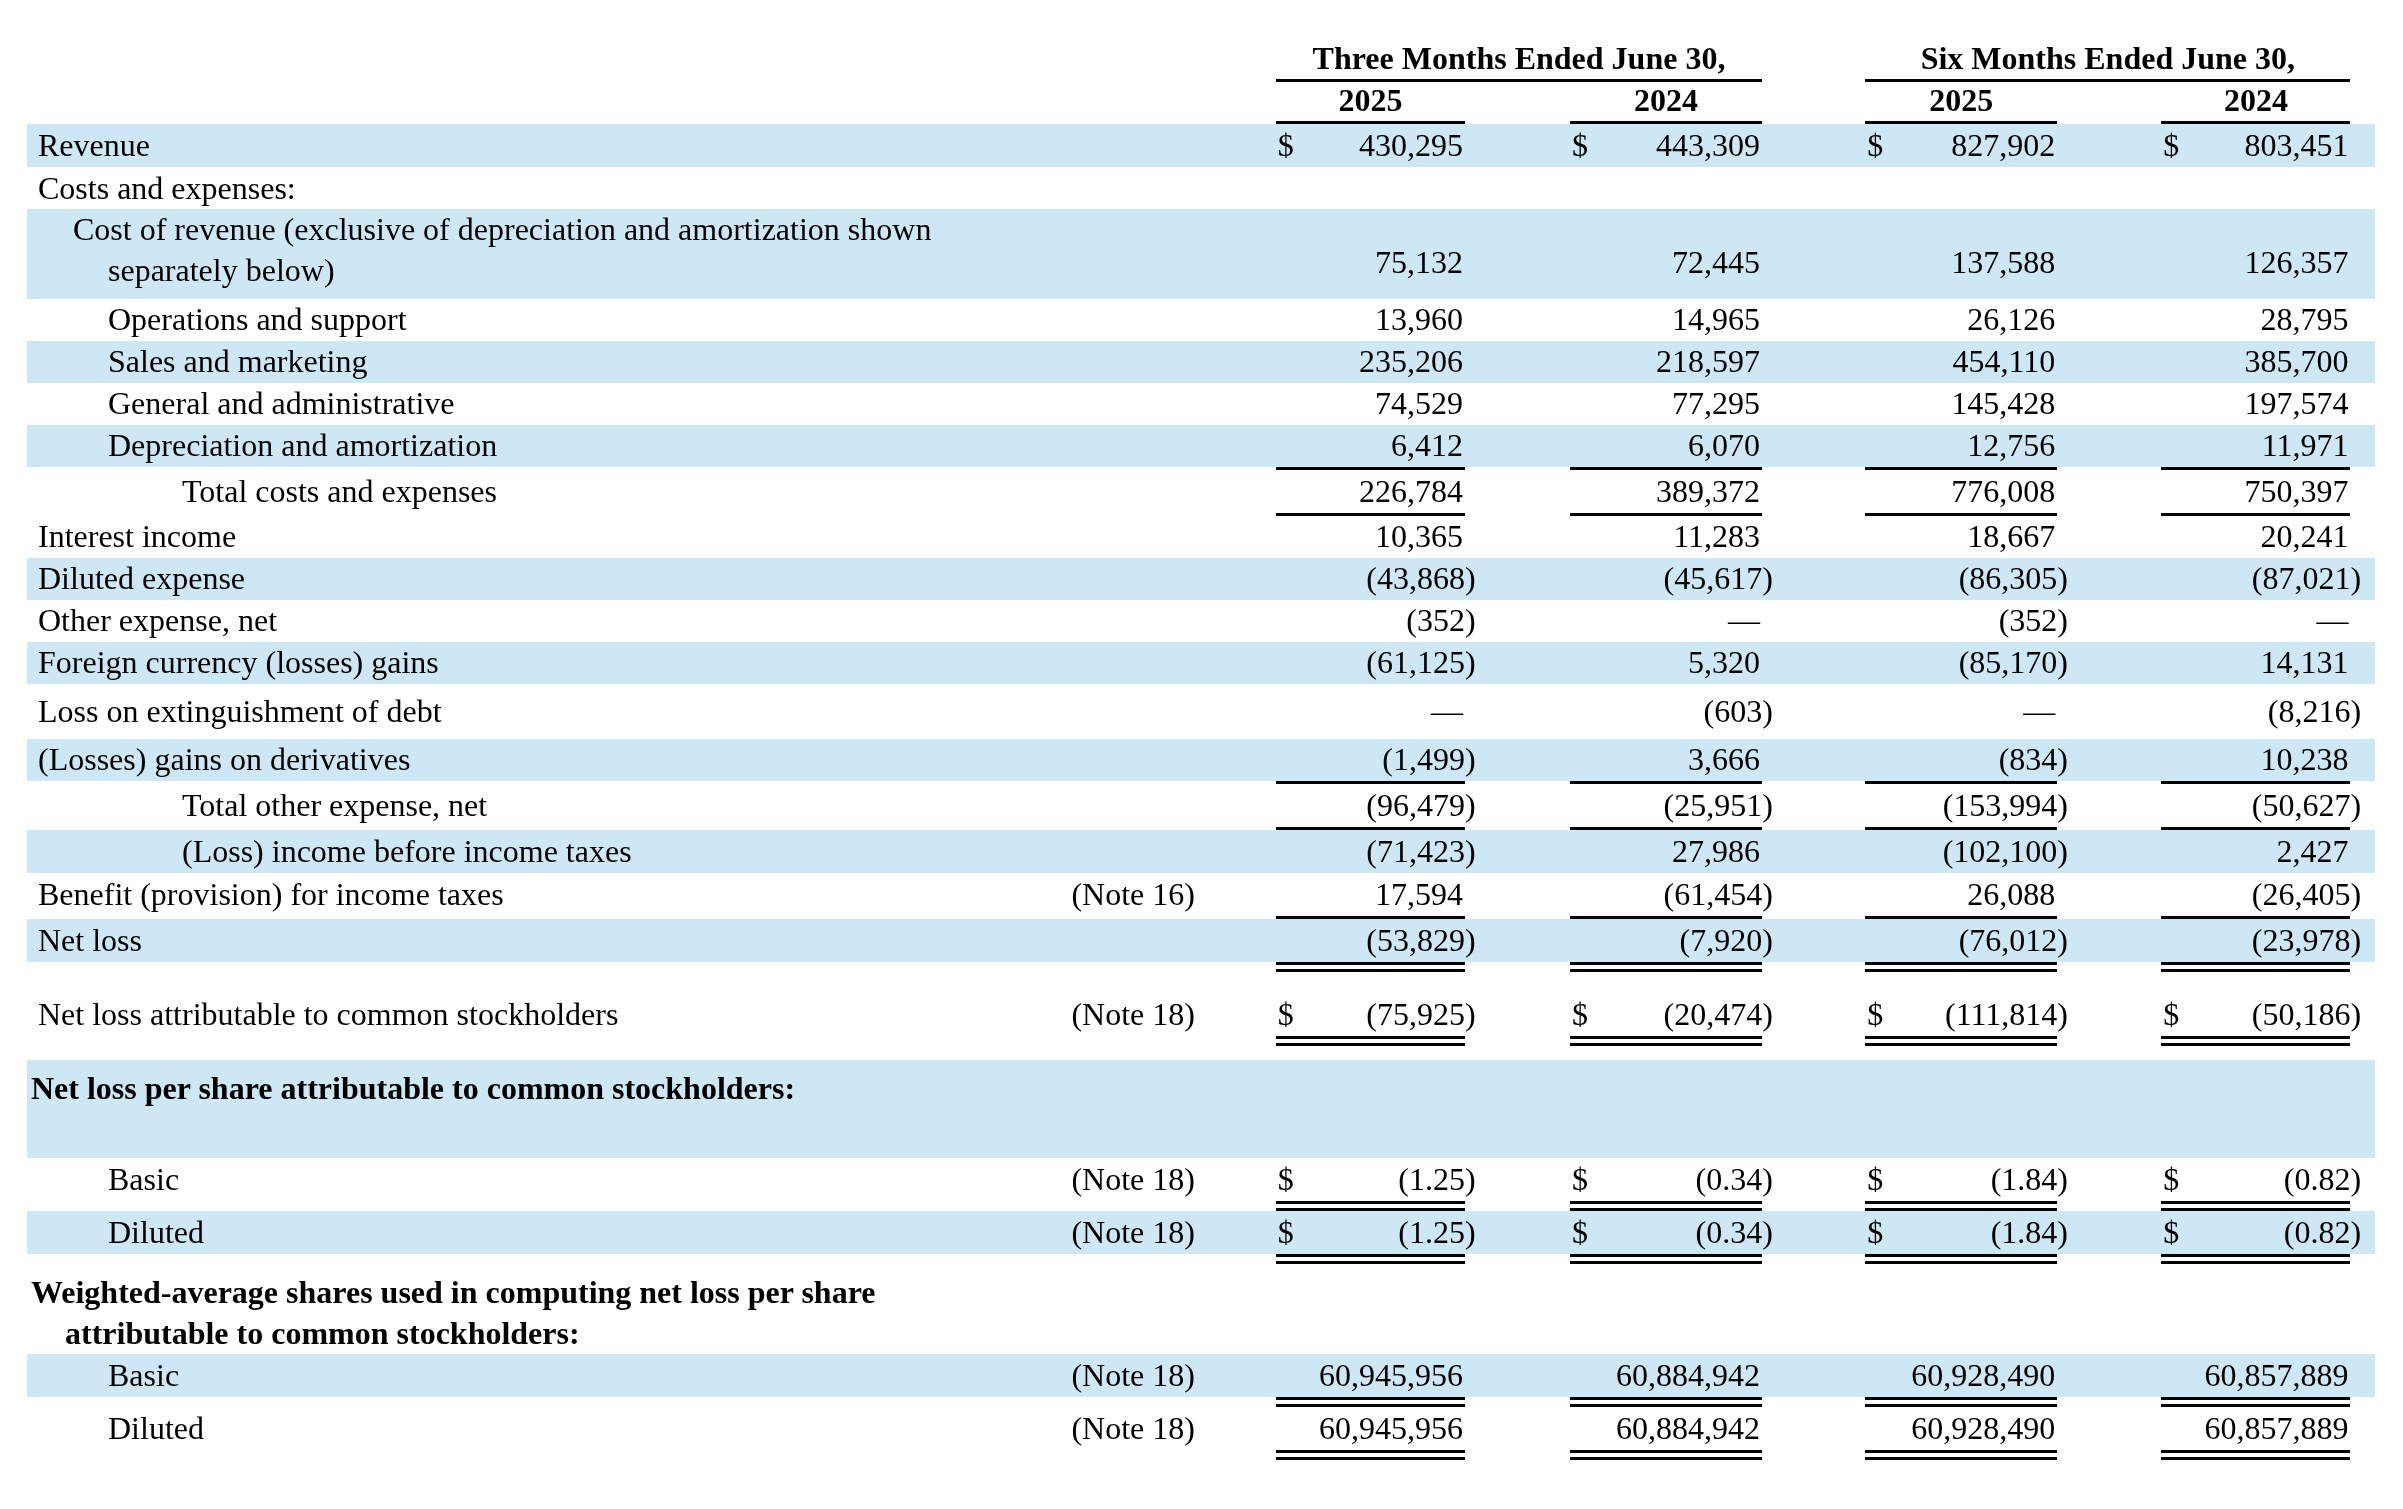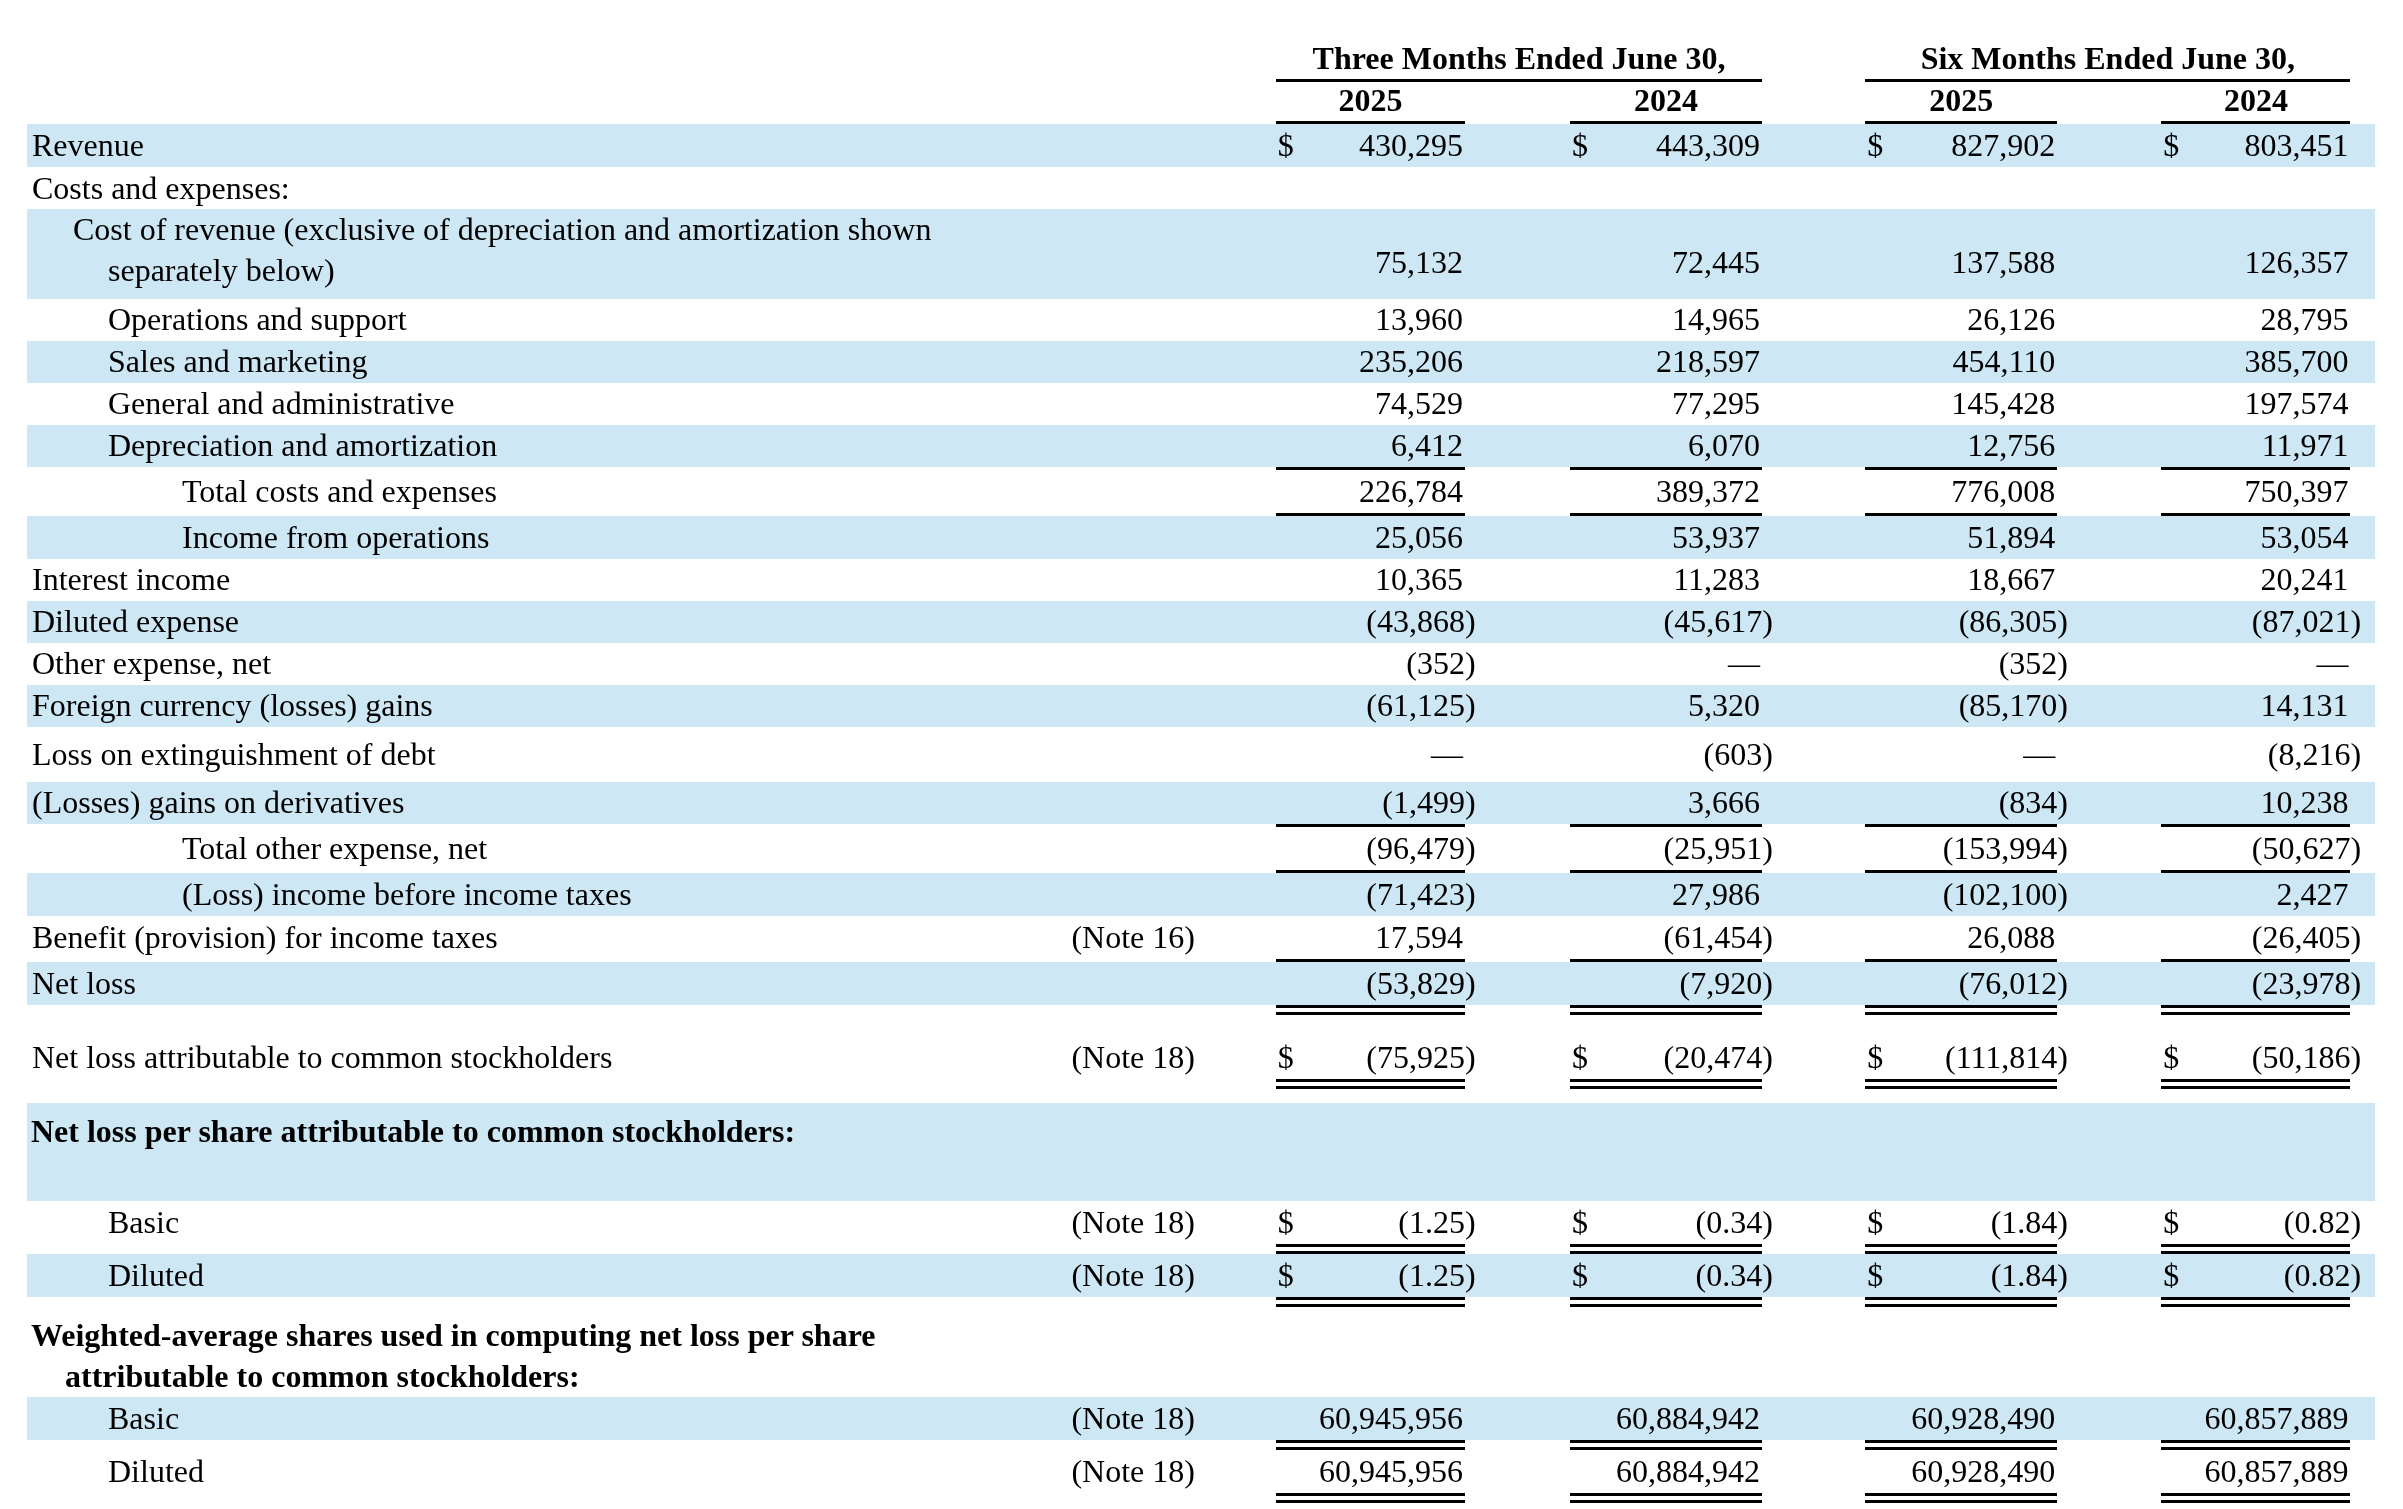--- a/index.html
+++ b/index.html
@@ -22,21 +22,21 @@
   tr.hrow1 { height: 45px; }
   tr.hrow2 { height: 39px; }
   .phead, .yhead {
     text-align: center; font-weight: bold; vertical-align: bottom;
     padding-bottom: 2px; border-bottom: 3.9px solid var(--ink);
   }
   
   tr.band > td { background-color: var(--band); }
   
   .lbl { white-space: normal; line-height: 41px; }
-  .ind0 { padding-left: 5px; }
+  .ind0 { padding-left: 11px; }
   .ind1 { padding-left: 81px; }
   .ind2 { padding-left: 155px; }
   .ind1.wrap { text-indent: -35px; }
   .ind0.wrap { padding-left: 38px; text-indent: -34px; }
   .bold { font-weight: bold; }
   
   .note { text-align: right; padding-right: 3.9px; }
   
   .d { text-align: left; padding-left: 2px; }
   .v { text-align: right; padding-right: 2px; }
@@ -225,37 +225,20 @@
           <td class="d vu"></td>
           <td class="v vu">389,372</td>
           <td></td>
           <td class="d vu"></td>
           <td class="v vu">776,008</td>
           <td></td>
           <td class="d vu"></td>
           <td class="v vu">750,397</td>
           <td></td>
         </tr>
-        <tr class="band " style="height: 43px;">
-          <td class="lbl ind2">Income from operations</td>
-          <td class="note"></td>
-          <td></td>
-          <td class="d"></td>
-          <td class="v">25,056</td>
-          <td></td>
-          <td class="d"></td>
-          <td class="v">53,937</td>
-          <td></td>
-          <td class="d"></td>
-          <td class="v">51,894</td>
-          <td></td>
-          <td class="d"></td>
-          <td class="v">53,054</td>
-          <td></td>
-        </tr>
         <tr style="height: 42px;">
           <td class="lbl ind0">Interest income</td>
           <td class="note"></td>
           <td></td>
           <td class="d"></td>
           <td class="v">10,365</td>
           <td></td>
           <td class="d"></td>
           <td class="v">11,283</td>
           <td></td>

